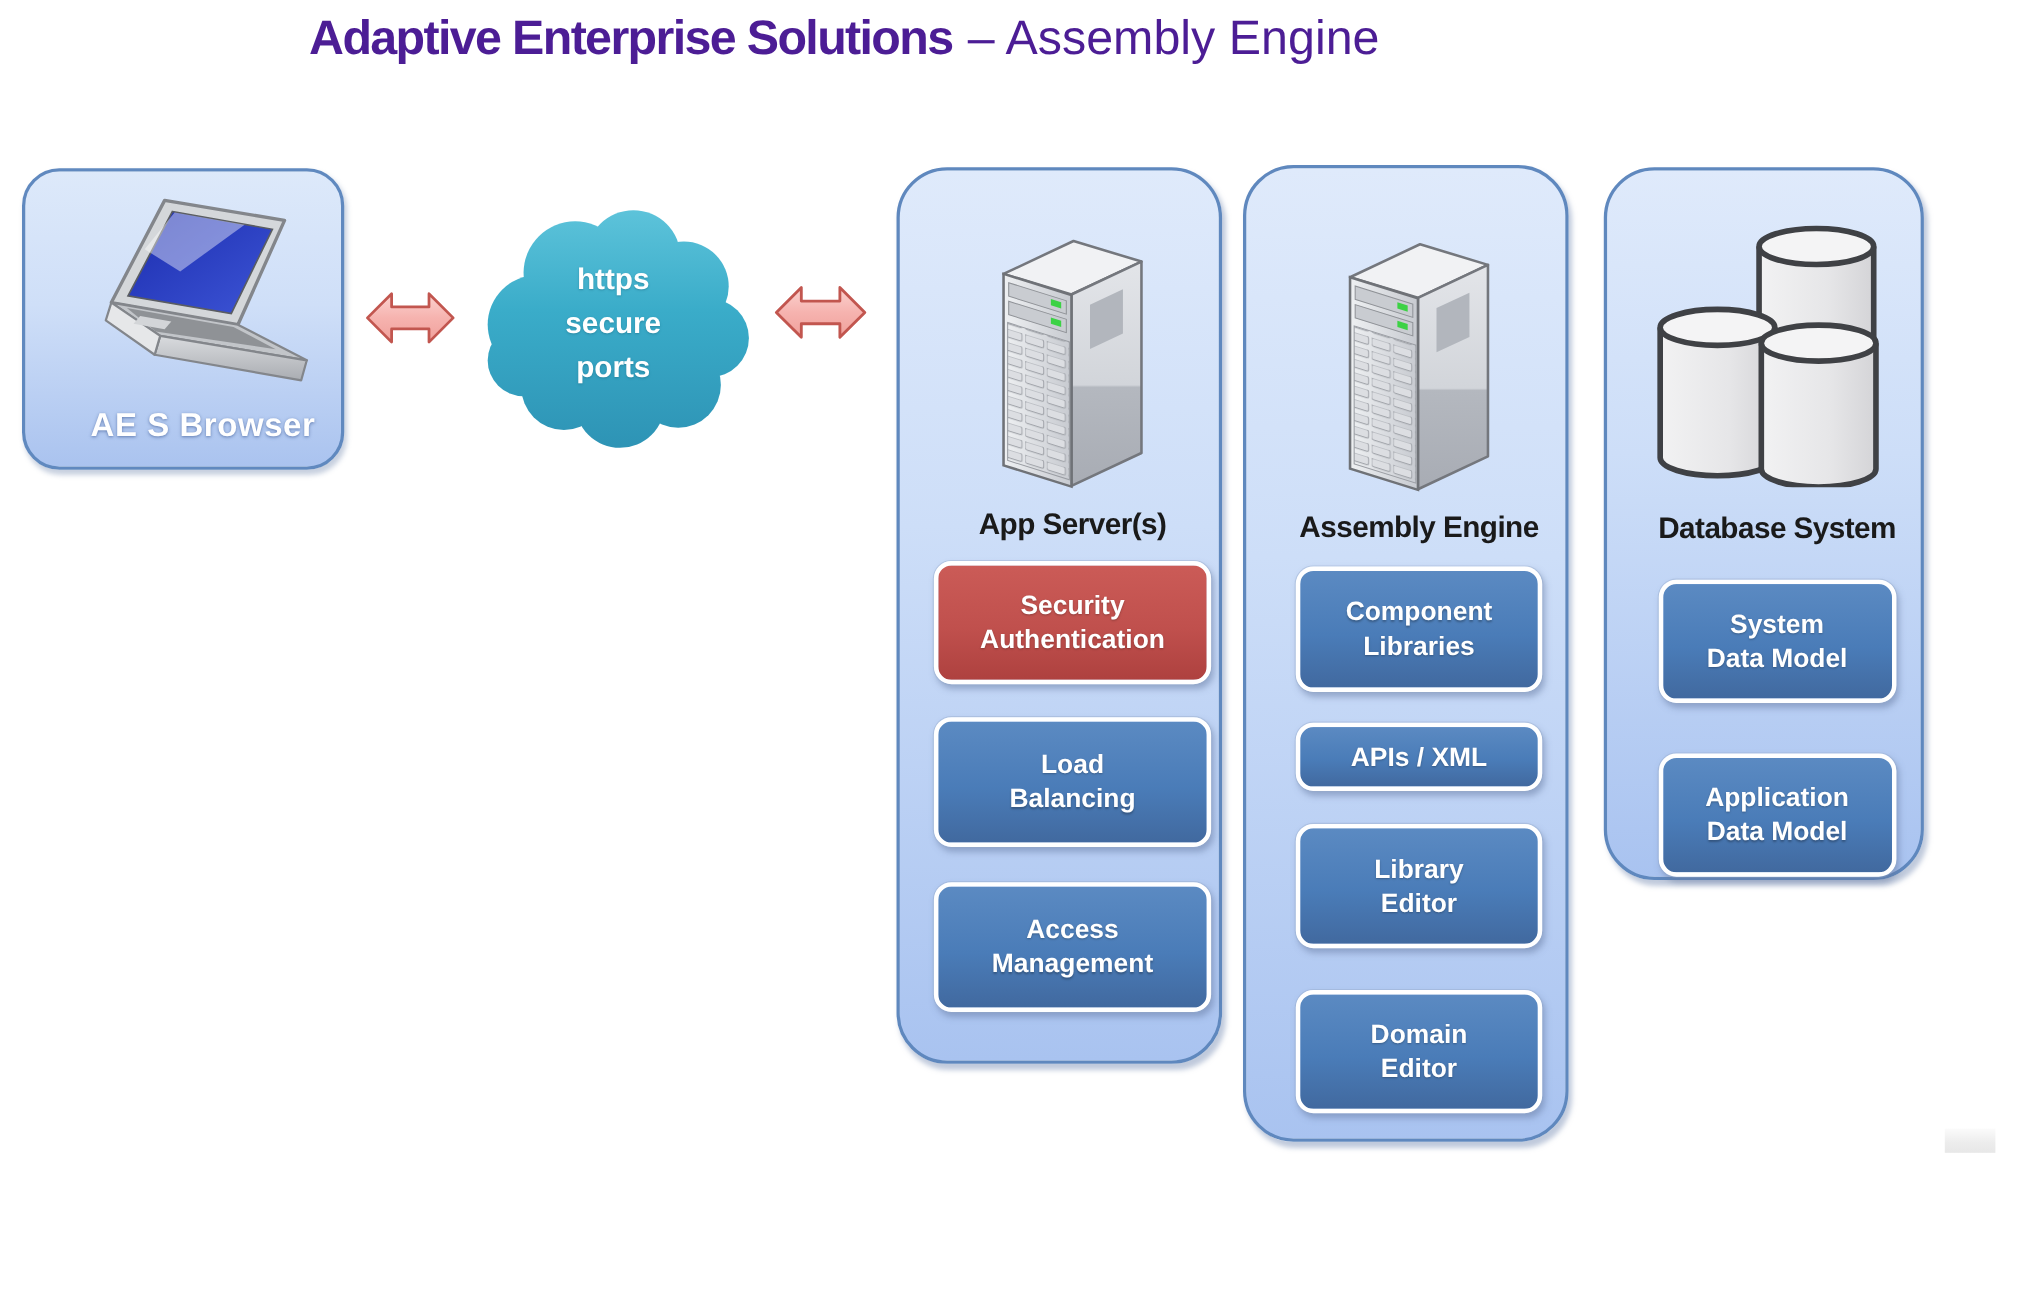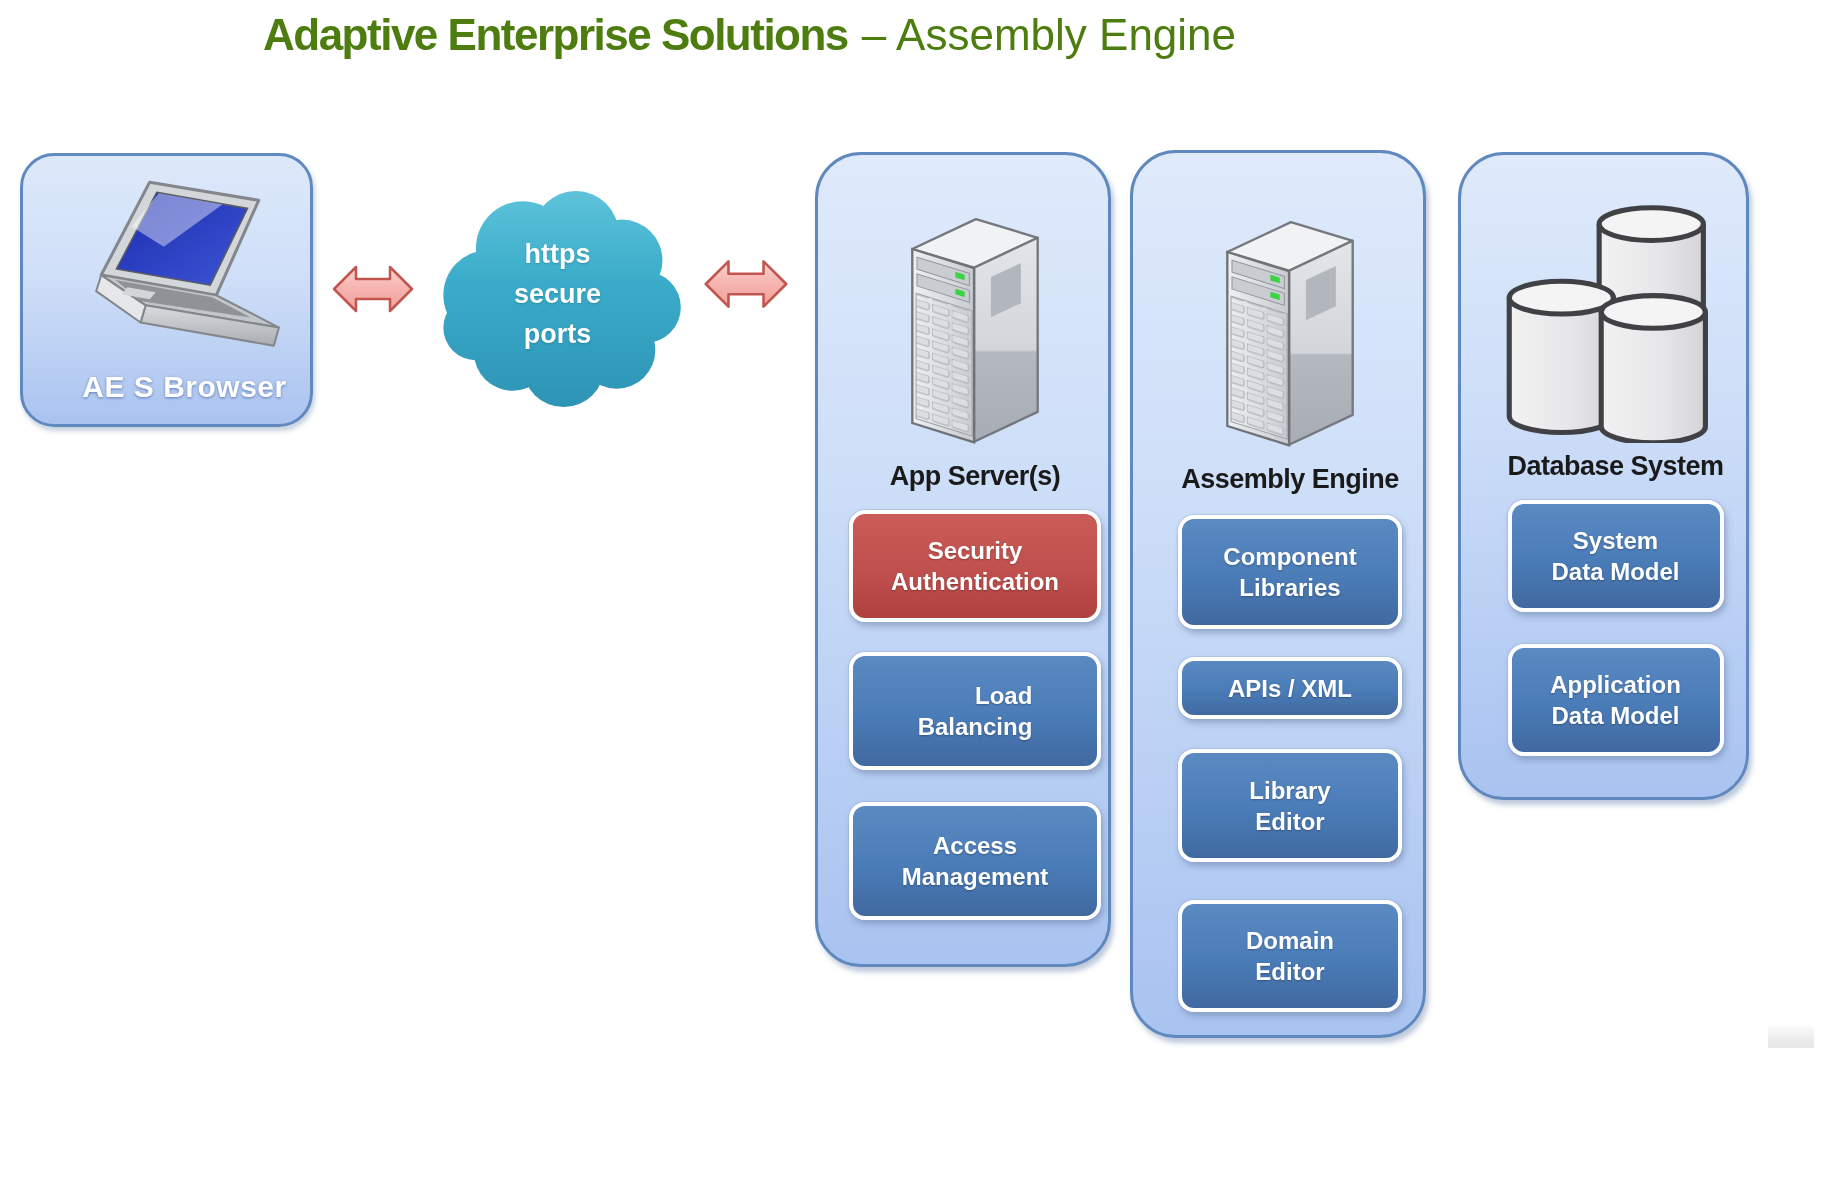--- a/index.html
+++ b/index.html
@@ -1,21 +1,21 @@
 <!DOCTYPE html>
 <html><head>
 <meta charset="utf-8">
 <style>
   html,body{margin:0;padding:0;}
   body{
     width:1844px;height:1187px;position:relative;background:#ffffff;
     font-family:"Liberation Sans", sans-serif;overflow:hidden;
   }
   
-  .title{position:absolute;left:263px;top:10px;font-size:44px;color:#4d7c0f;white-space:nowrap;}
+  .title{position:absolute;left:281px;top:10px;font-size:44px;color:#4c1d95;white-space:nowrap;}
   .title .t-main{font-weight:bold;letter-spacing:-1.5px;}
   .title .t-suffix{font-weight:400;margin-left:14px;letter-spacing:0;}
   
   .aes-box{
     position:absolute;left:20px;top:153px;width:293px;height:274px;
     border-radius:34px;border:3px solid #6089BF;box-sizing:border-box;
     background:linear-gradient(180deg,#dde9fa 0%,#cfdff8 45%,#aac3ef 100%);
     box-shadow:2px 4px 5px rgba(130,150,185,.45);
     display:flex;flex-direction:column;align-items:center;justify-content:flex-end;padding-left:36px;
   }
@@ -37,42 +37,42 @@
   }
   
   .panel{
     position:absolute;box-sizing:border-box;border:3px solid #5f88be;border-radius:46px;
     background:linear-gradient(180deg,#dfeafb 0%,#cddef8 40%,#a9c3f0 100%);
     box-shadow:3px 5px 5px rgba(130,150,185,.5);
     display:flex;flex-direction:column;align-items:center;padding-left:24px;
   }
   .panel-1{left:815px;top:152px;width:296px;height:815px;}
   .panel-2{left:1130px;top:150px;width:296px;height:888px;}
-  .panel-3{left:1458px;top:152px;width:291px;height:648px;}
+  .panel-3{left:1458px;top:152px;width:291px;height:648px;justify-content:space-between;}
   .icon-wrap{display:flex;align-items:flex-end;justify-content:center;}
   .panel-1 .icon-wrap{height:298px;}
   .panel-2 .icon-wrap{height:303px;}
   .panel-3 .icon-wrap{height:288px;}
   .panel-heading{
     font-size:27px;font-weight:bold;color:#1a1a1a;margin:8px 0 0 0;letter-spacing:-.5px;
   }
   .node{
     box-sizing:border-box;border:4px solid #ffffff;border-radius:16px;
     background:linear-gradient(180deg,#5b8ac2 0%,#4a7cb8 55%,#41699f 100%);
     box-shadow:0 0 0 1px rgba(150,170,200,.4),2px 4px 6px rgba(100,120,160,.5);
     display:flex;align-items:center;justify-content:center;text-align:center;
     color:#ffffff;font-weight:bold;font-size:24px;line-height:31px;
   }
   .node .box-label{white-space:pre-line;text-shadow:0 1px 2px rgba(0,0,0,.28);}
   .node.red{background:linear-gradient(180deg,#cb5b57 0%,#c0504d 55%,#ae413f 100%);}
   .panel-1 .node{width:252px;}
   .panel-2 .node{width:224px;}
   .panel-3 .node{width:216px;}
   .n-p1-1{margin-top:18px;height:112px;}
-  .n-p1-2{margin-top:30px;height:118px;text-align:right;}
+  .n-p1-2{margin-top:30px;height:118px;}
   .n-p1-3{margin-top:32px;height:118px;align-items:center;}
   .n-p2-1{margin-top:20px;height:114px;}
   .n-p2-2{margin-top:28px;height:62px;}
   .n-p2-3{margin-top:30px;height:113px;}
   .n-p2-4{margin-top:38px;height:112px;}
   .n-p3-1{margin-top:18px;height:112px;}
   .n-p3-2{margin-top:32px;height:112px;}
   
   .artifact{
     position:absolute;left:1768px;top:1026px;width:46px;height:22px;

